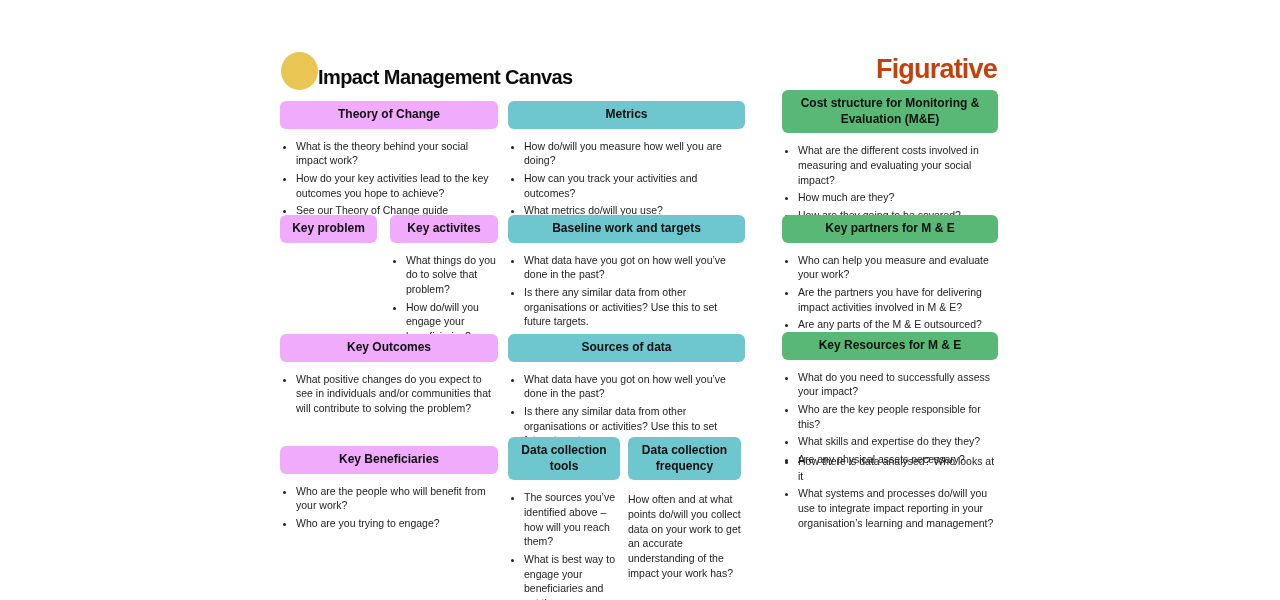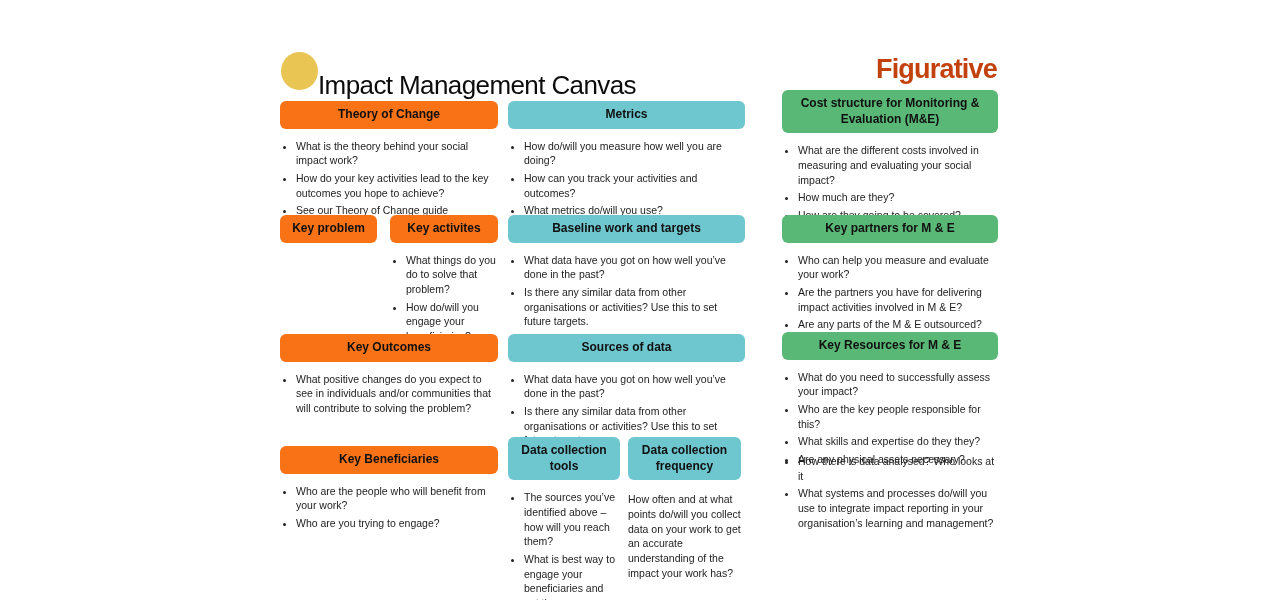--- a/index.html
+++ b/index.html
@@ -11,21 +11,21 @@
   }
   .page { position:relative; width:1280px; height:600px; }
 
   
   .brand-circle {
     position:absolute; left:281px; top:52px; width:37px; height:38px;
     border-radius:50%; background:#e9c553;
   }
   .page-title {
     position:absolute; left:318px; top:53px;
-    font-size:26px; font-weight:400; letter-spacing:-0.6px; color:#0c0c0c;
+    font-size:20px; font-weight:700; letter-spacing:-0.6px; color:#0c0c0c;
     white-space:nowrap;
     text-align:right;
   }
   .logo {
     position:absolute; right:283px; top:54px;
     font-size:27px; font-weight:800; letter-spacing:-0.8px; color:#c2410c;
     white-space:nowrap;
   }
 
   
@@ -33,21 +33,21 @@
   .col-1 { left:280px; width:218px; }
   .col-2 { left:508px; width:237px; }
   .col-3 { left:782px; width:216px; }
 
   .sec { position:absolute; left:0; width:100%; }
 
   .hd {
     border-radius:6px; padding:6px 6px; text-align:center;
     font-size:12px; font-weight:700; color:#101010; line-height:1.3;
   }
-  .purple { background:#f97316; }
+  .purple { background:#f0abfc; }
   .teal   { background:#6ec6ce; }
   .green  { background:#5ab877; }
 
   ul.bl {
     margin:10px 0 0 0; padding:0 0 0 16px;
     font-size:10.5px; line-height:1.4; color:#222222;
   }
   ul.bl li { margin-bottom:3px; }
 
   .pair { display:flex; }

